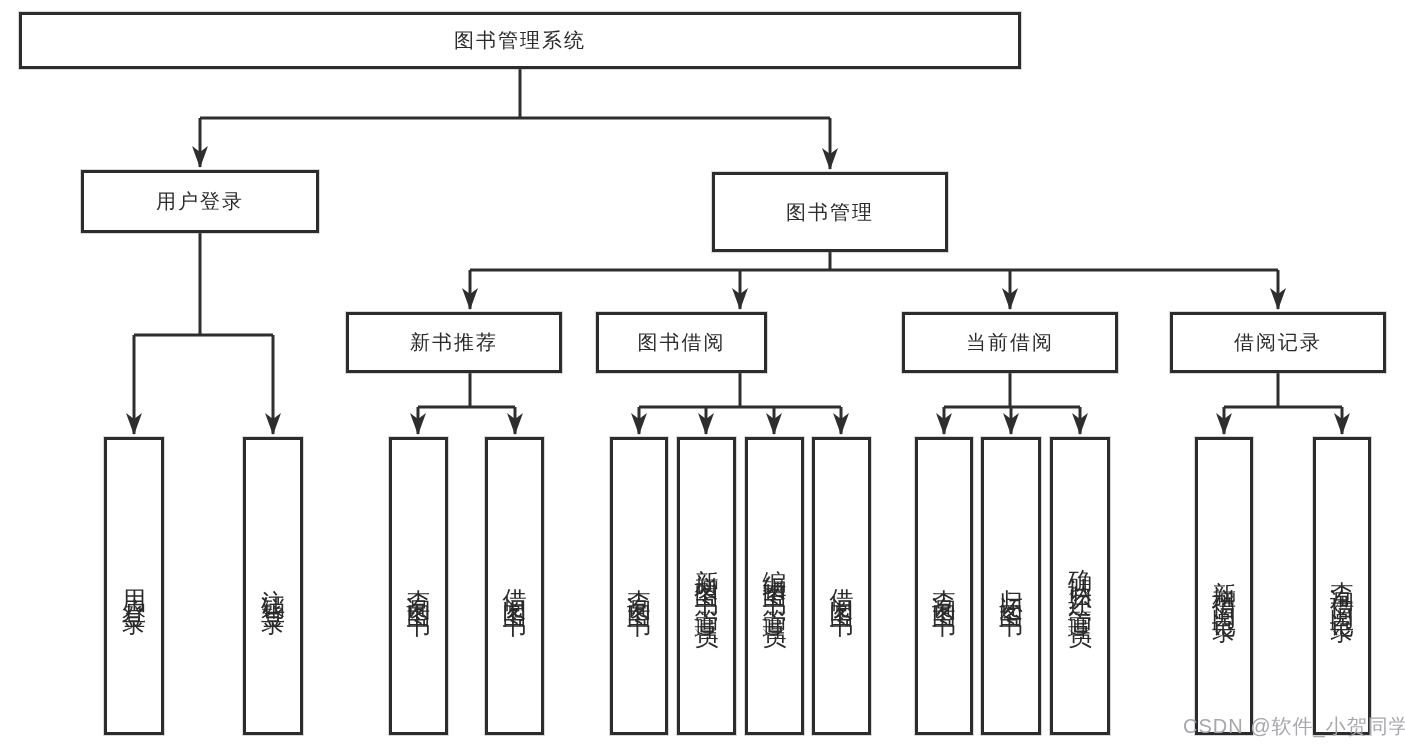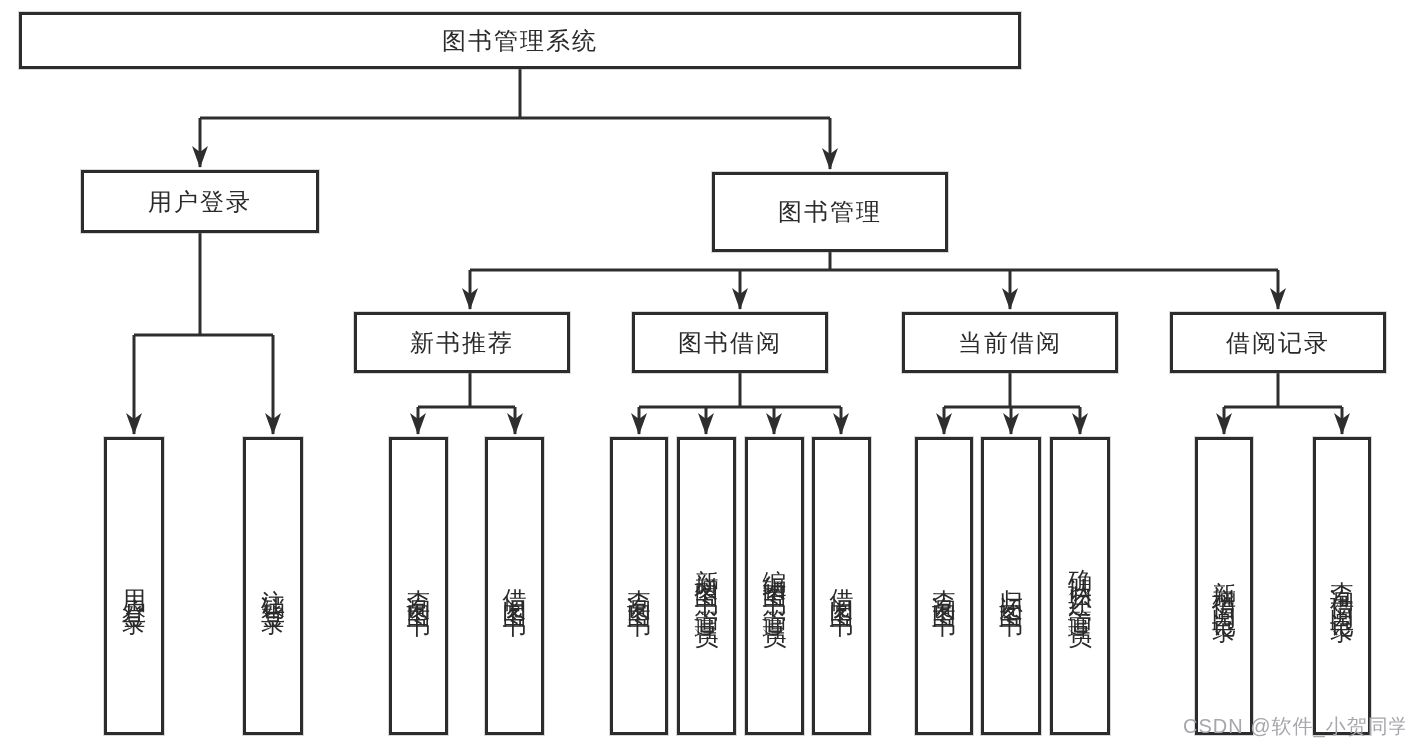--- a/index.html
+++ b/index.html
@@ -15,21 +15,21 @@
   .connectors path.cline{stroke:var(--line,#2e2e2e);stroke-width:3;fill:none;}
   .connectors marker path{fill:var(--line,#2e2e2e);stroke:none;}
   .node{
     position:absolute;z-index:2;
     background:#ffffff;
     border:3px solid var(--border,#2c2c2c);
     box-shadow:0 0 0 1px rgba(120,120,120,0.28);
     box-sizing:border-box;
     display:flex;align-items:center;justify-content:center;
   }
-  .hnode{font-size:24px;letter-spacing:2px;white-space:nowrap;}
+  .hnode{font-size:20px;letter-spacing:2px;white-space:nowrap;}
   .leaf .vtext{
     writing-mode:vertical-rl;
     text-orientation:mixed;
     font-size:24px;
     letter-spacing:8px;
     line-height:1;
     white-space:nowrap;
   }
   .watermark{
     position:absolute;z-index:3;
@@ -111,24 +111,24 @@
     <span>图书管理系统</span>
   </div>
 
   <div class="node hnode" style="left:81px;top:170px;width:238px;height:63px;">
     <span>用户登录</span>
   </div>
   <div class="node hnode" style="left:712px;top:172px;width:236px;height:80px;">
     <span>图书管理</span>
   </div>
 
-  <div class="node hnode" style="left:354px;top:312px;width:216px;height:61px;">
+  <div class="node hnode" style="left:346px;top:312px;width:216px;height:61px;">
     <span>新书推荐</span>
   </div>
-  <div class="node hnode" style="left:632px;top:312px;width:196px;height:61px;font-family:Liberation Serif, serif;">
+  <div class="node hnode" style="left:596px;top:312px;width:171px;height:61px;font-family:Liberation Serif, serif;">
     <span>图书借阅</span>
   </div>
   <div class="node hnode" style="left:902px;top:312px;width:216px;height:61px;">
     <span>当前借阅</span>
   </div>
   <div class="node hnode" style="left:1170px;top:312px;width:216px;height:61px;">
     <span>借阅记录</span>
   </div>
 
   <div class="node leaf" style="left:104px;top:437px;width:60px;height:298px;">

